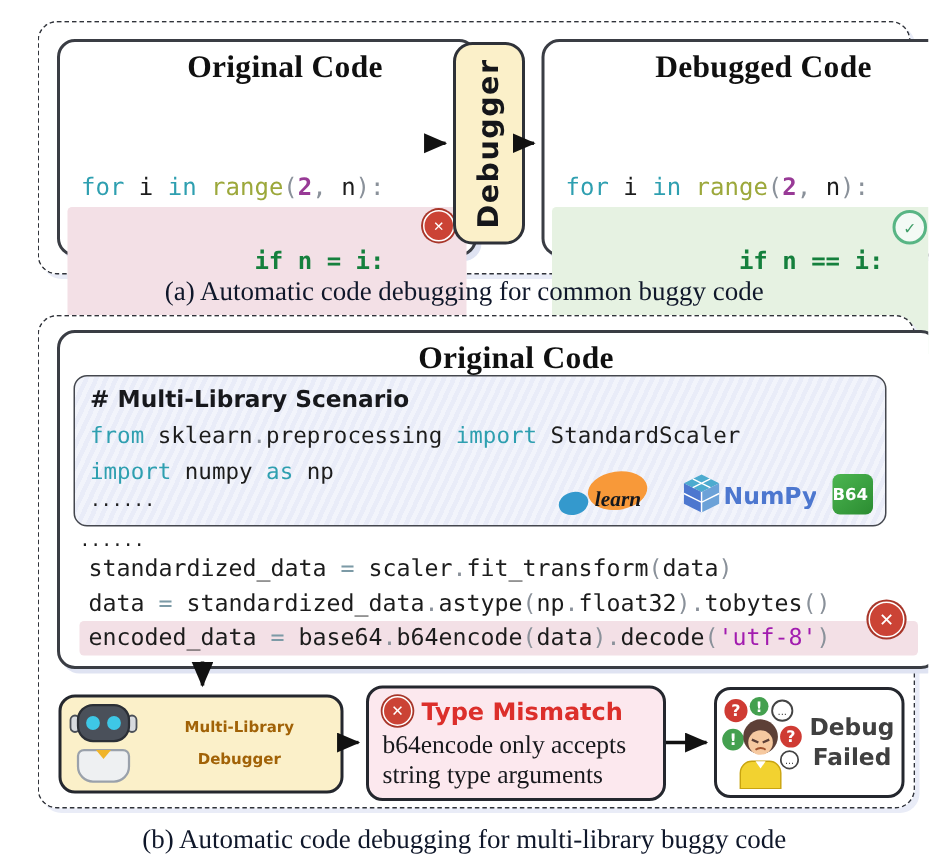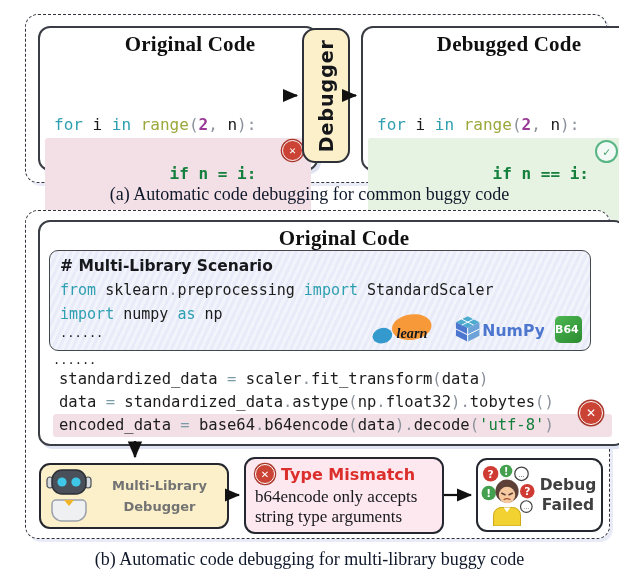--- a/index.html
+++ b/index.html
@@ -19,21 +19,21 @@
   
   .code-block{position:absolute;left:5px;right:5px;margin-top:40px;}
   .code-row{position:relative;white-space:pre;font-family:"DejaVu Sans Mono",monospace;
             font-size:16px;line-height:24.5px;padding-left:9px;border-radius:3px;color:#1c1c1c;}
   .hl-red{background:#F3E0E6;}
   .hl-green{background:#E6F2E2;}
   .tk-kw{color:#2E9FB0;}
   .tk-fn{color:#9CA83B;}
   .tk-num{color:#983A96;font-weight:700;}
   .tk-val{color:#1d4ed8;}
-  .tk-str{color:#15803d;}
+  .tk-str{color:#a21caf;}
   .tk-punc{color:#8A919A;}
   .tk-op{color:#7C9AA6;}
   .tk-plain{color:#1c1c1c;}
   .tk-bold{color:#15803d;font-weight:700;}
 
   .badge{position:absolute;right:8px;top:2.5px;width:19px;height:19px;border-radius:50%;
          display:flex;align-items:center;justify-content:center;font-size:11px;font-weight:700;line-height:1;}
   .badge-x{background:#CB4335;color:#fff;border:1.6px solid #fff;box-shadow:0 0 0 1.3px #a8362a;}
   .badge-check{background:#f3faf5;color:#3f9d68;border:2px solid #58B584;font-size:12px;}
 
@@ -64,21 +64,21 @@
             display:flex;align-items:center;justify-content:flex-start;color:#fff;font-weight:700;font-size:11px;}
   #pb-code{position:absolute;left:13px;right:12px;top:131px;}
   .pb-row{white-space:pre;position:relative;font-family:"DejaVu Sans Mono",monospace;
           font-size:15.5px;line-height:23px;padding-left:6px;border-radius:3px;color:#1c1c1c;}
   #pb-xbadge{position:absolute;left:539px;top:179px;width:22px;height:22px;border-radius:50%;
              background:#CB4335;color:#fff;border:1.8px solid #fff;box-shadow:0 0 0 1.4px #a8362a;
              display:flex;align-items:center;justify-content:center;font-size:12px;font-weight:700;z-index:5;}
 
   #pb-debugger{position:absolute;left:13px;top:252px;width:190px;height:66px;background:#FBF0C9;
                border:2px solid #24272e;border-radius:11px;display:flex;align-items:center;padding-left:5px;box-sizing:border-box;}
-  .dbg-label{flex:1;text-align:center;font-weight:700;font-size:13px;line-height:21px;color:#737373;}
+  .dbg-label{flex:1;text-align:center;font-weight:700;font-size:10px;line-height:21px;color:#a16207;}
   #pb-error{position:absolute;left:218px;top:246px;width:200px;height:77px;background:#FCE8EE;
             border:2px solid #24272e;border-radius:11px;box-sizing:border-box;padding:5px 9px;}
   .err-title{display:flex;align-items:center;gap:6px;font-weight:700;font-size:16px;color:#DC2F2B;}
   .err-x{width:18px;height:18px;border-radius:50%;background:#CB4335;color:#fff;border:1.4px solid #fff;
          box-shadow:0 0 0 1.2px #a8362a;display:flex;align-items:center;justify-content:center;
          font-size:10px;font-weight:700;flex:0 0 18px;}
   .err-body{font-family:"Liberation Serif","DejaVu Serif",serif;font-size:17px;line-height:20px;
             color:#17181c;margin-top:3px;}
   #pb-failed{position:absolute;left:450px;top:247px;width:127px;height:74px;background:#fff;
              border:2px solid #24272e;border-radius:11px;display:flex;align-items:center;

